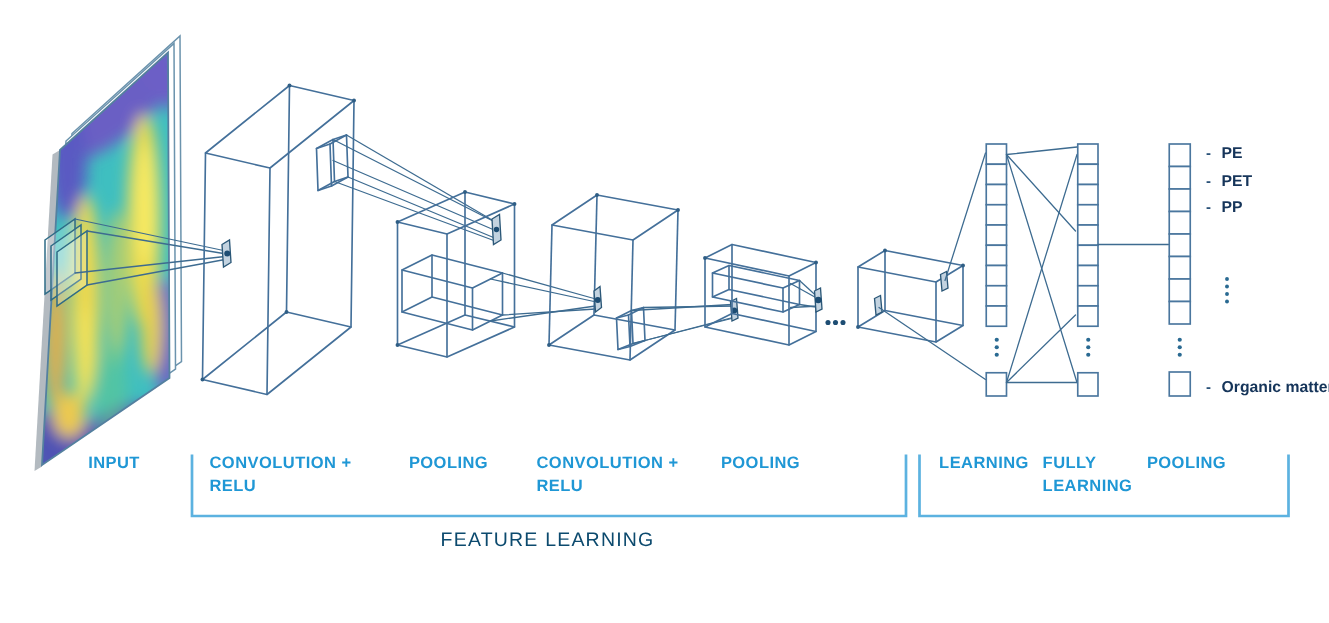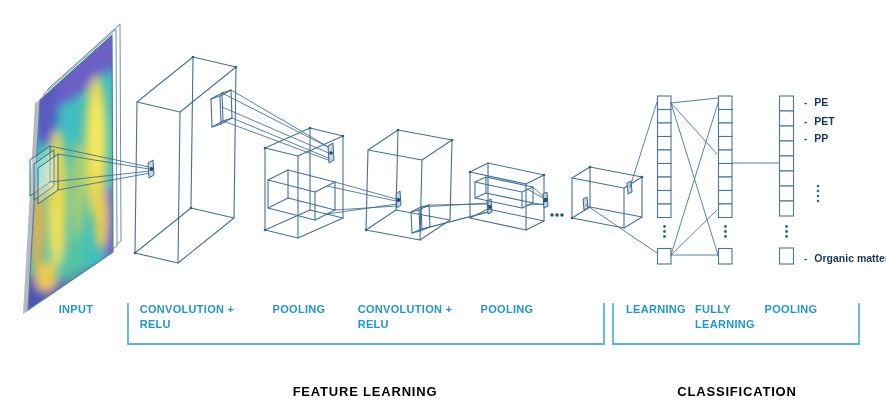--- a/index.html
+++ b/index.html
@@ -8,22 +8,22 @@
     font-family:"Liberation Sans", sans-serif;
   }
   .art{position:absolute;left:0;top:0;width:886px;height:415px;}
   .labels-layer{position:absolute;left:0;top:0;width:886px;height:415px;pointer-events:none;}
   .stage-label{
     position:absolute;transform:translateX(-50%);top:302px;
     color:#1f97d5;font-size:11px;font-weight:bold;letter-spacing:.3px;
     white-space:nowrap;line-height:15px;
   }
   .section-label{
-    position:absolute;transform:translateX(-50%);top:384px;
-    color:#000000;font-size:13px;font-weight:bold;letter-spacing:.8px;white-space:nowrap;
+    position:absolute;transform:translateX(-50%);top:352px;
+    color:#0c4a6e;font-size:13px;font-weight:normal;letter-spacing:.8px;white-space:nowrap;
   }
   .class-row{
     position:absolute;left:804px;display:flex;align-items:center;
     color:#16355a;font-size:10.5px;font-weight:bold;white-space:nowrap;
   }
   .class-row .dash{font-size:10px;margin-right:7px;color:#2a5278;}
   .wf{stroke:#44709a;fill:none;stroke-width:1.1;stroke-linejoin:round;stroke-linecap:round;}
   .fan{stroke:#3d6b90;fill:none;stroke-width:.85;stroke-linecap:round;}
   .mk{fill:#c3d3e0;stroke:#2c5878;stroke-width:.9;}
   .nd{fill:#1d4d73;}
@@ -343,21 +343,20 @@
     <div class="stage-label" style="left:656px">LEARNING</div>
 
     <div class="stage-label" style="left:725px">
       <div>FULLY</div>
       <div>LEARNING</div>
     </div>
 
     <div class="stage-label" style="left:791px">POOLING</div>
 
     <div class="section-label" style="left:365px">FEATURE LEARNING</div>
-    <div class="section-label" style="left:737px">CLASSIFICATION</div>
 
     <div class="class-row" style="top:96px">
       <span class="dash">-</span>
       <span>PE</span>
     </div>
     <div class="class-row" style="top:115px">
       <span class="dash">-</span>
       <span>PET</span>
     </div>
     <div class="class-row" style="top:132px">

